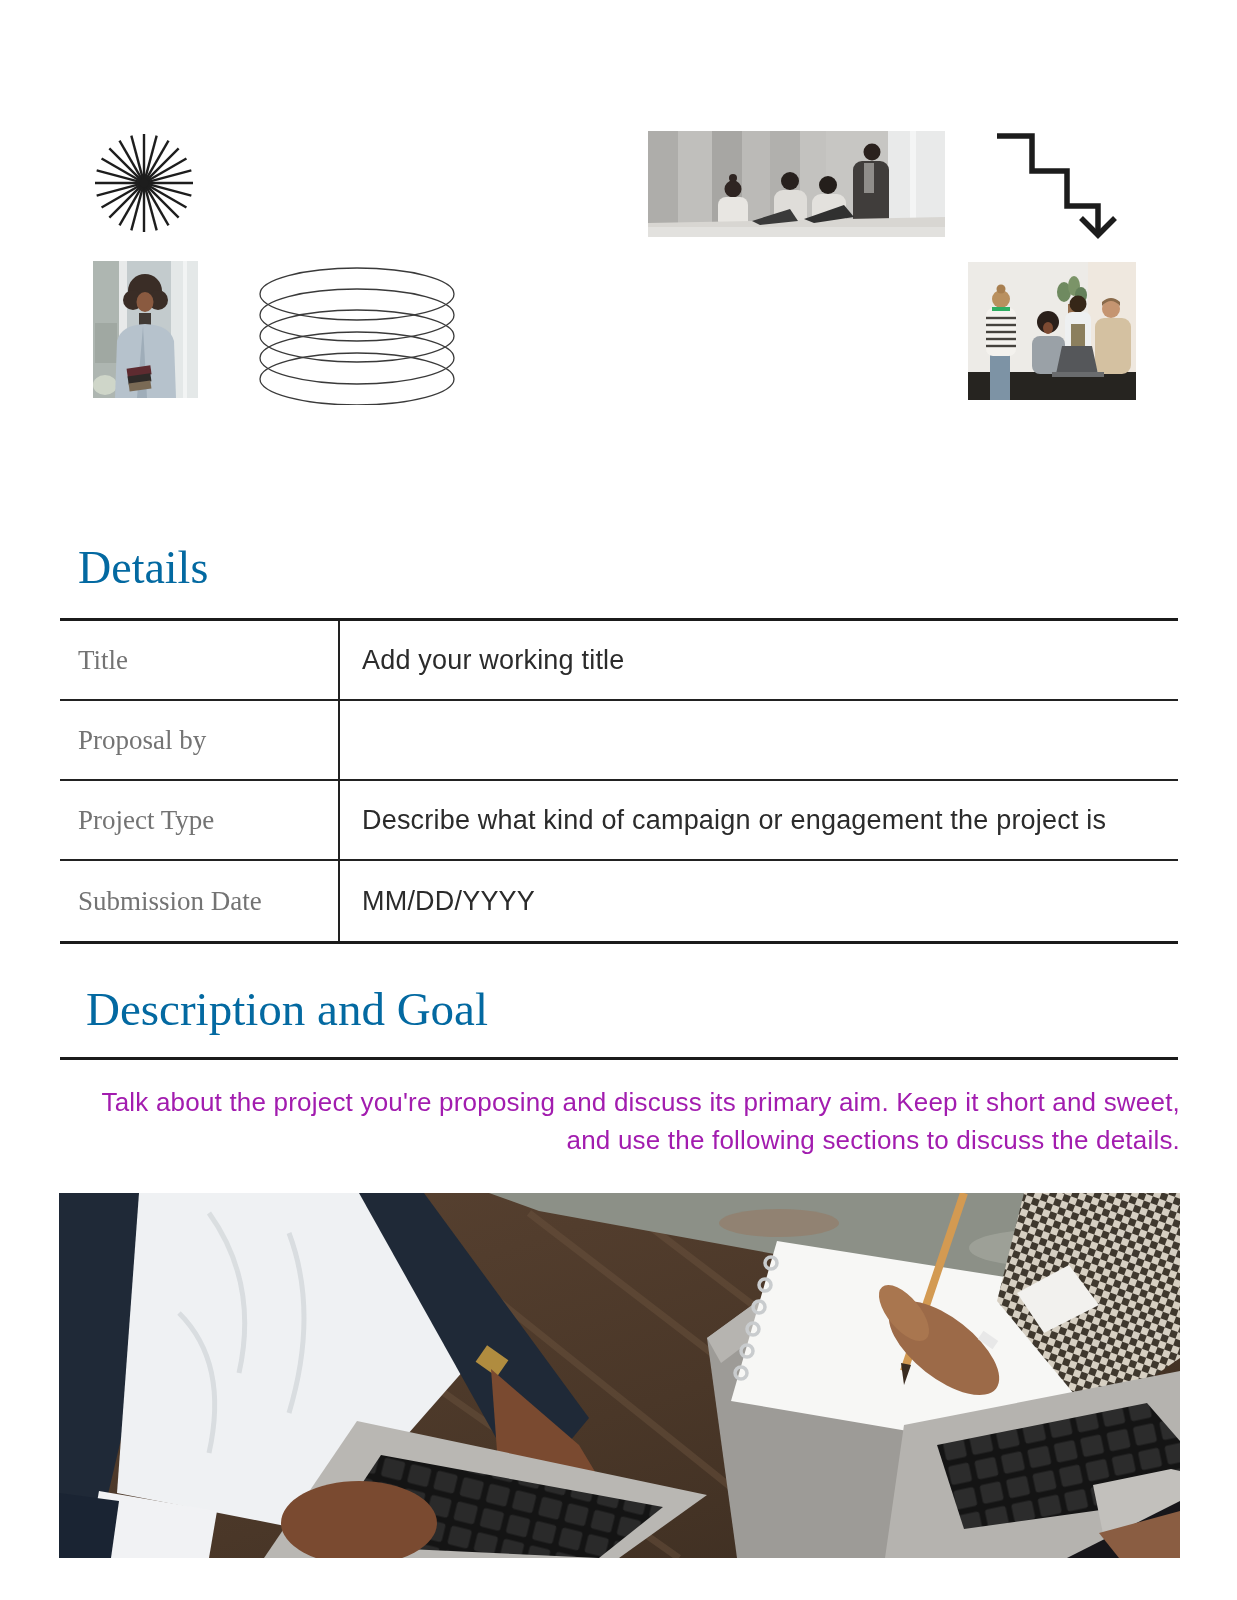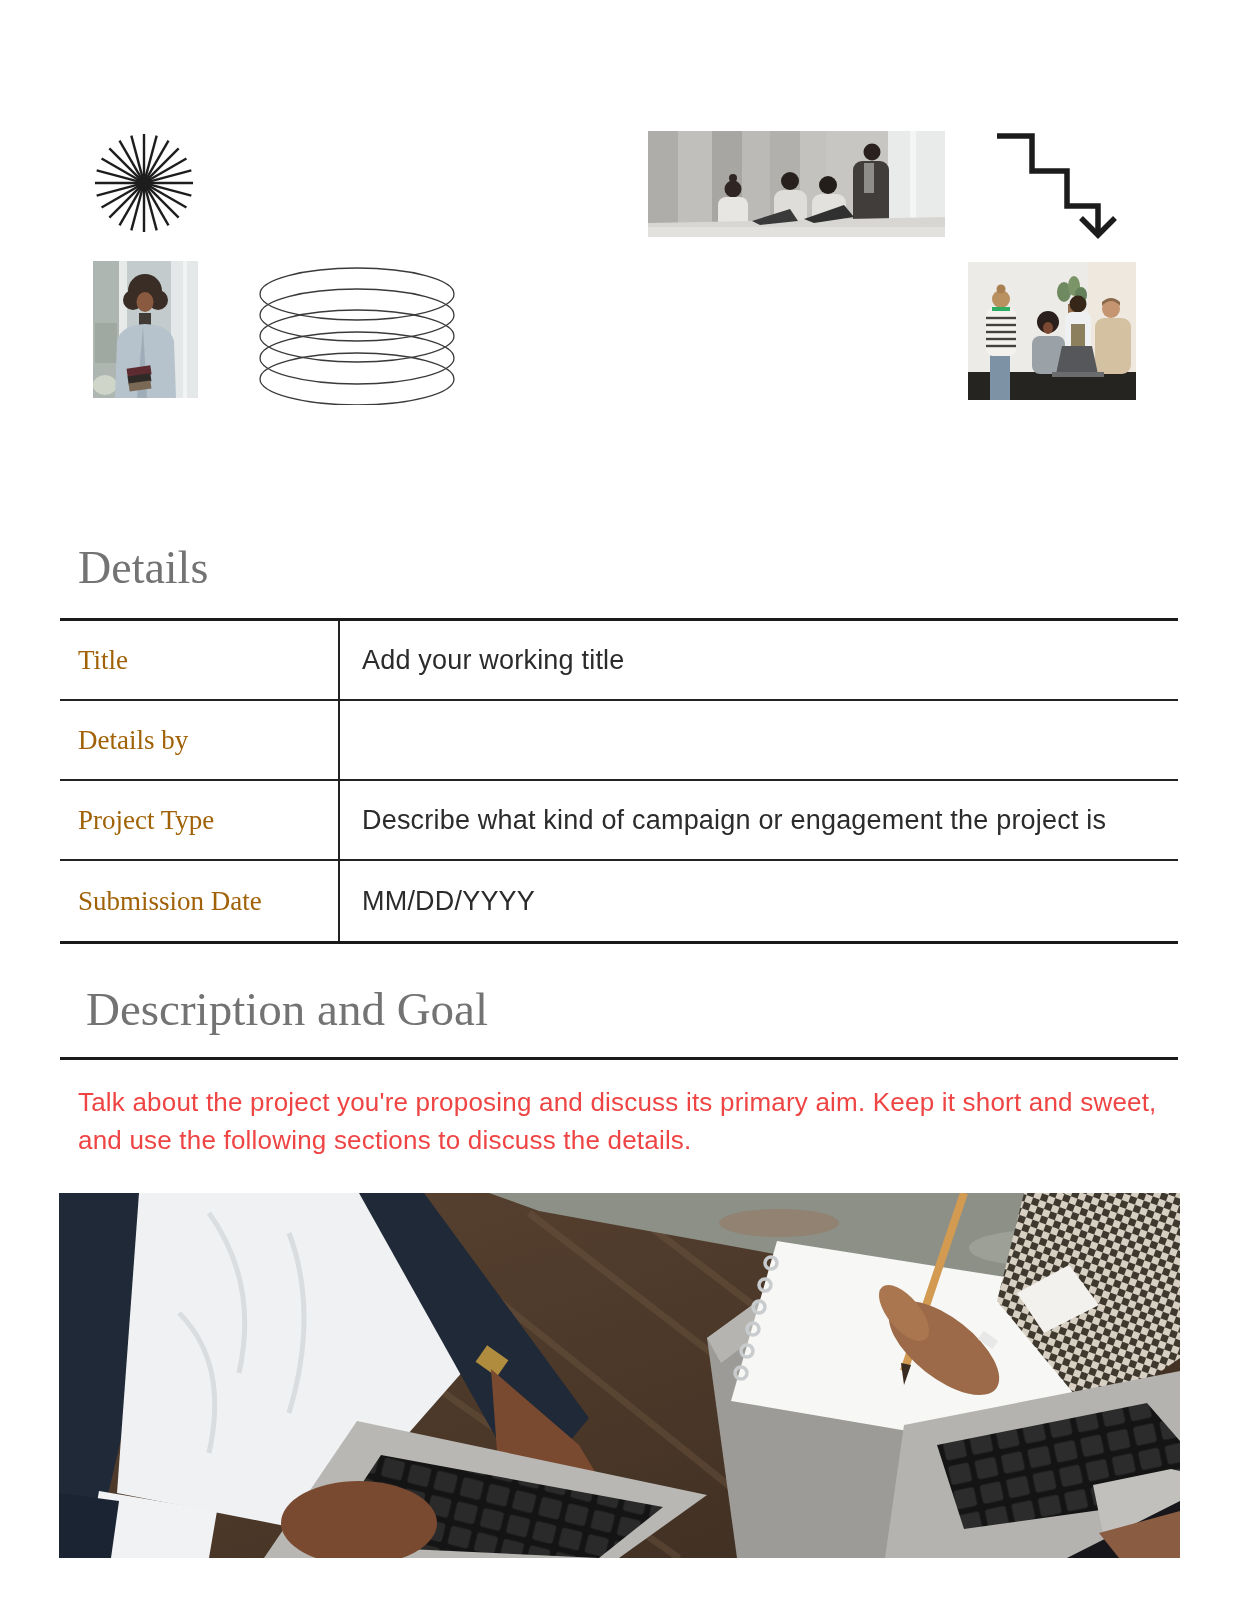--- a/index.html
+++ b/index.html
@@ -28,45 +28,45 @@
     border-radius:64px;display:flex;align-items:center;justify-content:center;
   }
   .pill-text{
     font-family:"Liberation Serif",serif;font-size:92px;line-height:1;
     letter-spacing:-1.5px;color:#1b1b1b;transform:translateY(-2px);white-space:nowrap;
   }
 
   
   .section-heading{
     font-family:"Liberation Serif",serif;font-weight:400;line-height:1;
-    color:#737373;white-space:nowrap;
+    color:#0369a1;white-space:nowrap;
   }
   .details-heading{left:78px;top:545px;font-size:46px;}
   .desc-heading{left:78px;top:986px;font-size:47px;margin-left:8px;}
 
   .details-table{
     left:60px;top:618px;width:1118px;box-sizing:border-box;
     border-top:3px solid #1b1b1b;border-bottom:3px solid #1b1b1b;
   }
   .trow{display:flex;height:80px;border-bottom:2px solid #222222;box-sizing:border-box;}
   .trow:last-child{border-bottom:none;}
   .tcell-label{
     width:280px;box-sizing:border-box;border-right:2px solid #222222;
     display:flex;align-items:center;padding-left:18px;
-    font-family:"Liberation Serif",serif;font-size:27px;color:#a16207;
+    font-family:"Liberation Serif",serif;font-size:27px;color:#737373;
   }
   .tcell-value{
     flex:1;display:flex;align-items:center;padding-left:22px;
     font-size:27px;color:#2b2b2b;letter-spacing:0.2px;
   }
 
   .rule{left:60px;top:1057px;width:1118px;height:3px;background:#1b1b1b;}
   .body-text{
     left:78px;top:1083px;width:1102px;font-size:26px;line-height:38px;
-    color:#ef4444;letter-spacing:0.2px;
+    color:#a21caf;letter-spacing:0.2px;text-align:right;
   }
 </style>
 </head>
 <body>
 
 <div class="page">
 
   <div class="abs starburst">
     <svg viewBox="0 0 110 110">
       <g stroke="#1d1d1d" stroke-width="2.4">
@@ -196,21 +196,21 @@
   </div>
 
   <div class="abs section-heading details-heading">Details</div>
 
   <div class="abs details-table">
     <div class="trow">
       <div class="tcell-label">Title</div>
       <div class="tcell-value">Add your working title</div>
     </div>
     <div class="trow">
-      <div class="tcell-label">Details by</div>
+      <div class="tcell-label">Proposal by</div>
     </div>
     <div class="trow">
       <div class="tcell-label">Project Type</div>
       <div class="tcell-value">Describe what kind of campaign or engagement the project is</div>
     </div>
     <div class="trow">
       <div class="tcell-label">Submission Date</div>
       <div class="tcell-value">MM/DD/YYYY</div>
     </div>
   </div>

